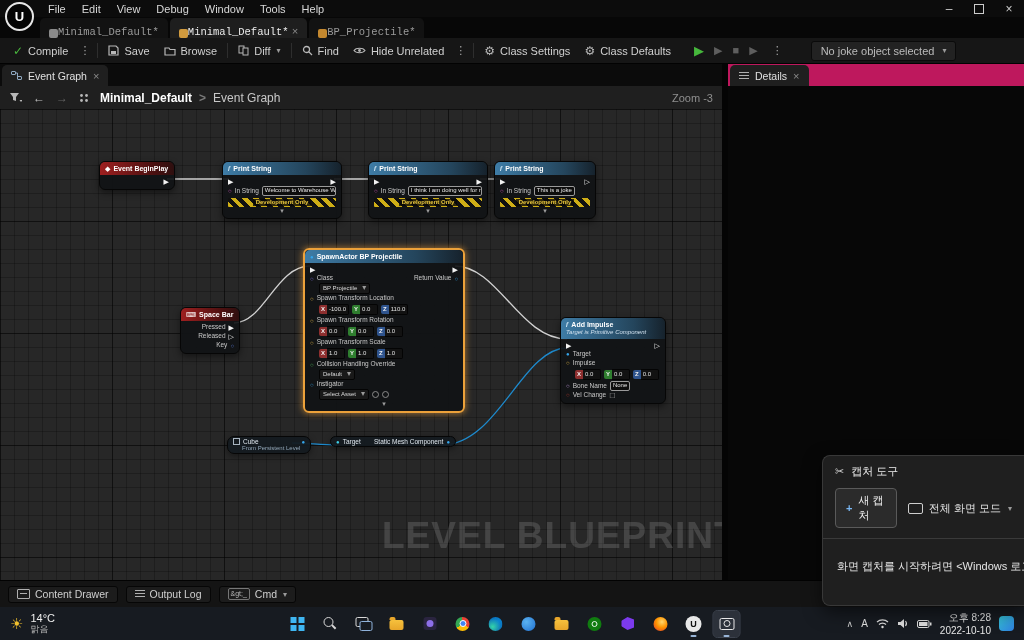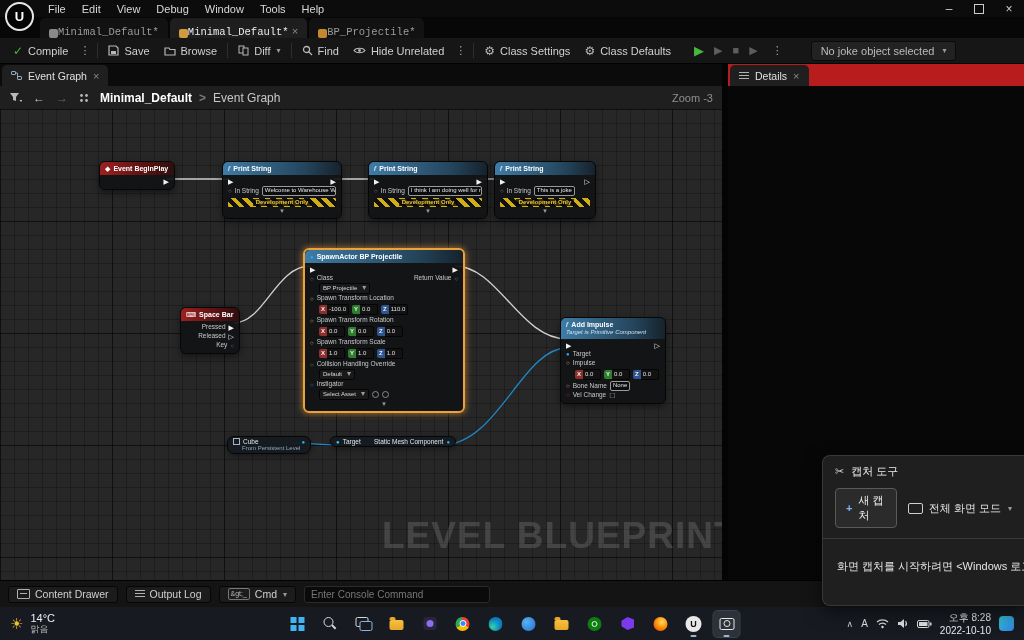--- a/index.html
+++ b/index.html
@@ -43,21 +43,21 @@
   .ico-gear{color:#b8b8b8;font-size:12px;line-height:1;}
   .play-group{display:flex;align-items:center;margin-left:16px;gap:10px;}
   .pg-play{color:#46b83c;font-size:13px;line-height:1;}
   .pg-dim{color:#5e5e5e;font-size:11px;line-height:1;}
   .debugsel{margin-left:24px;background:#222;border:1px solid #0a0a0a;border-radius:3px;height:18px;
             display:flex;align-items:center;gap:7px;padding:0 9px;color:#bbb;}
 
   
   .stripL{position:absolute;left:0;top:64px;width:722px;height:22px;background:#0b0b0b;
           display:flex;align-items:flex-end;}
-  .stripR{position:absolute;left:728px;top:64px;width:296px;height:22px;background:#b91c1c;
+  .stripR{position:absolute;left:728px;top:64px;width:296px;height:22px;background:#be185d;
           display:flex;align-items:flex-end;}
   .splitter{position:absolute;left:722px;top:64px;width:6px;height:516px;background:#040404;}
   .ptab{height:21px;display:flex;align-items:center;gap:6px;padding:0 9px;background:#1f1f1f;
         border-radius:5px 5px 0 0;font-size:10.5px;color:#e0e0e0;margin-left:2px;}
   .pclose{color:#8a8a8a;font-size:11px;}
 
   
   .gheader{position:absolute;left:0;top:86px;width:722px;height:23px;background:#1f1f1f;
            display:flex;align-items:center;padding:0 9px;box-sizing:border-box;color:#cfcfcf;}
   .gh-ic{color:#c0c0c0;margin-right:11px;font-size:12px;display:flex;align-items:center;}
@@ -690,21 +690,20 @@
     </div>
     <div class="bbtn">
       <span class="ico-lines"></span>
       <span>Output Log</span>
     </div>
     <div class="bbtn">
       <span class="ico-cmd">&amp;gt;_</span>
       <span>Cmd</span>
       <span class="ddown">▾</span>
     </div>
-    <input class="console" placeholder="Enter Console Command" style="">
   </div>
 
   <div class="taskbar">
     <div class="weather">
       <span class="w-ic">☀</span>
       <span>
         <div class="w-t">14°C</div>
         <div class="w-s">맑음</div>
       </span>
     </div>

